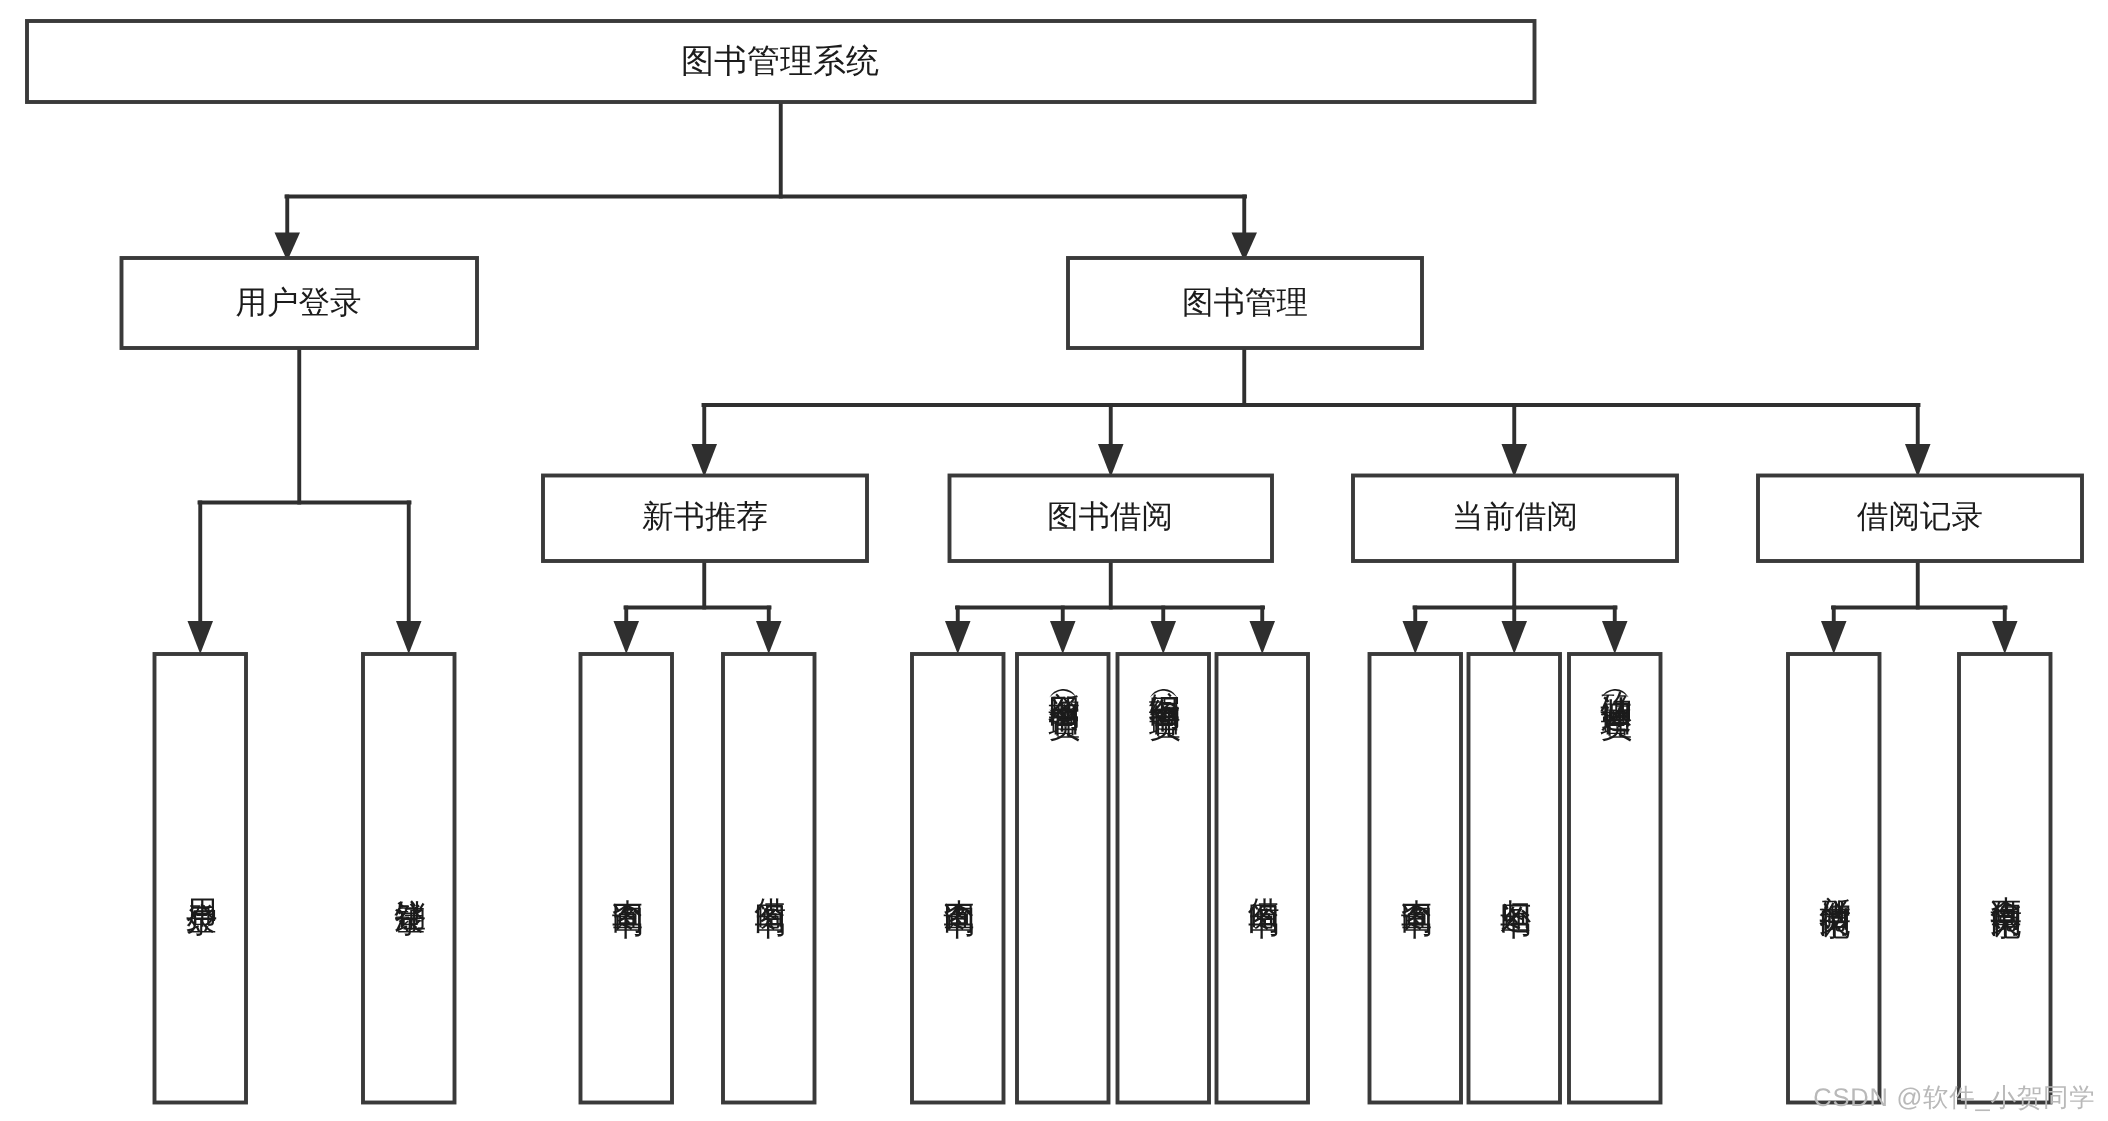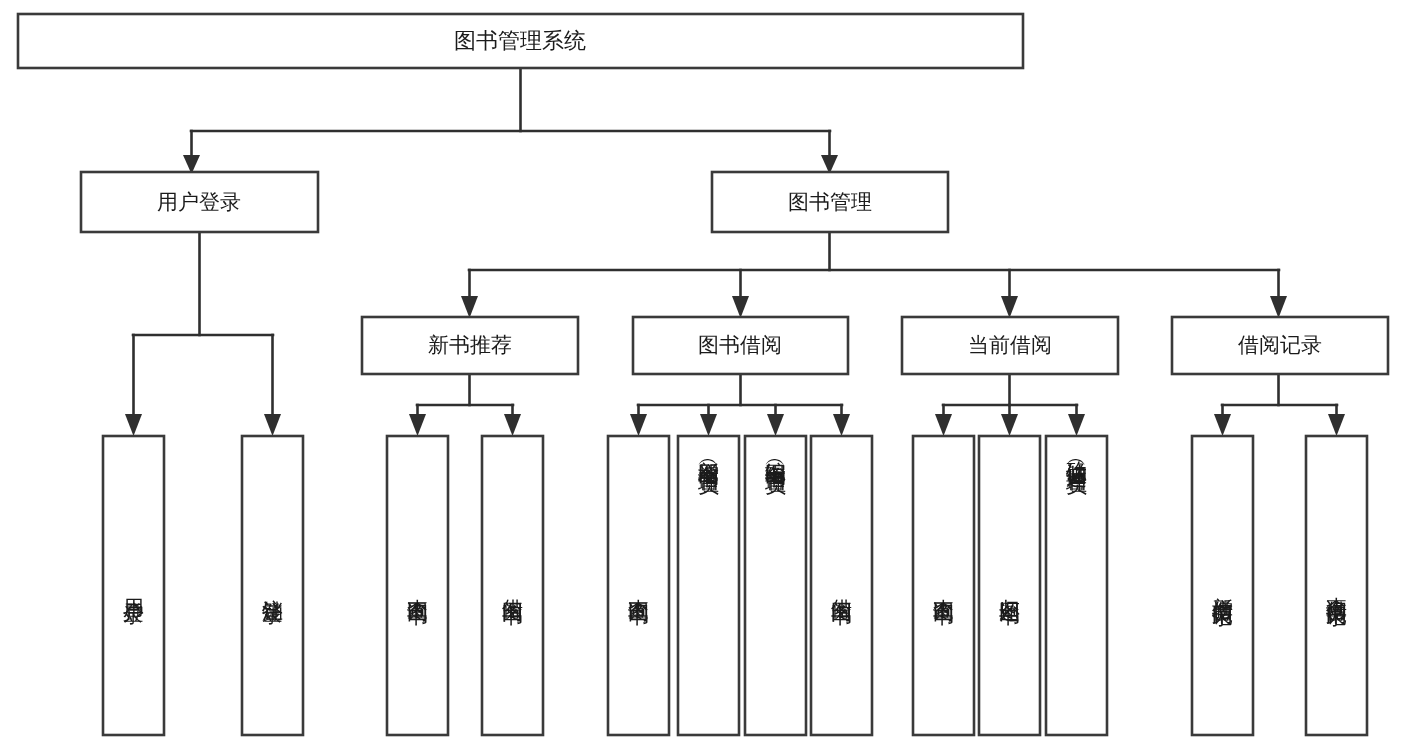--- a/index.html
+++ b/index.html
@@ -234,14 +234,15 @@
     <span class="leaf-label">确认归还（管理员）</span>
   </div>
 
   <div class="leaf-label-wrap" style="left:1192px;top:436px;width:61px;height:299px;">
     <span class="leaf-label">新增借阅记录</span>
   </div>
   <div class="leaf-label-wrap" style="left:1306px;top:436px;width:61px;height:299px;">
     <span class="leaf-label">查询借阅记录</span>
   </div>
 
+  <div id="watermark">CSDN @软件_小贺同学</div>
 
 </div>
 
 </body></html>

